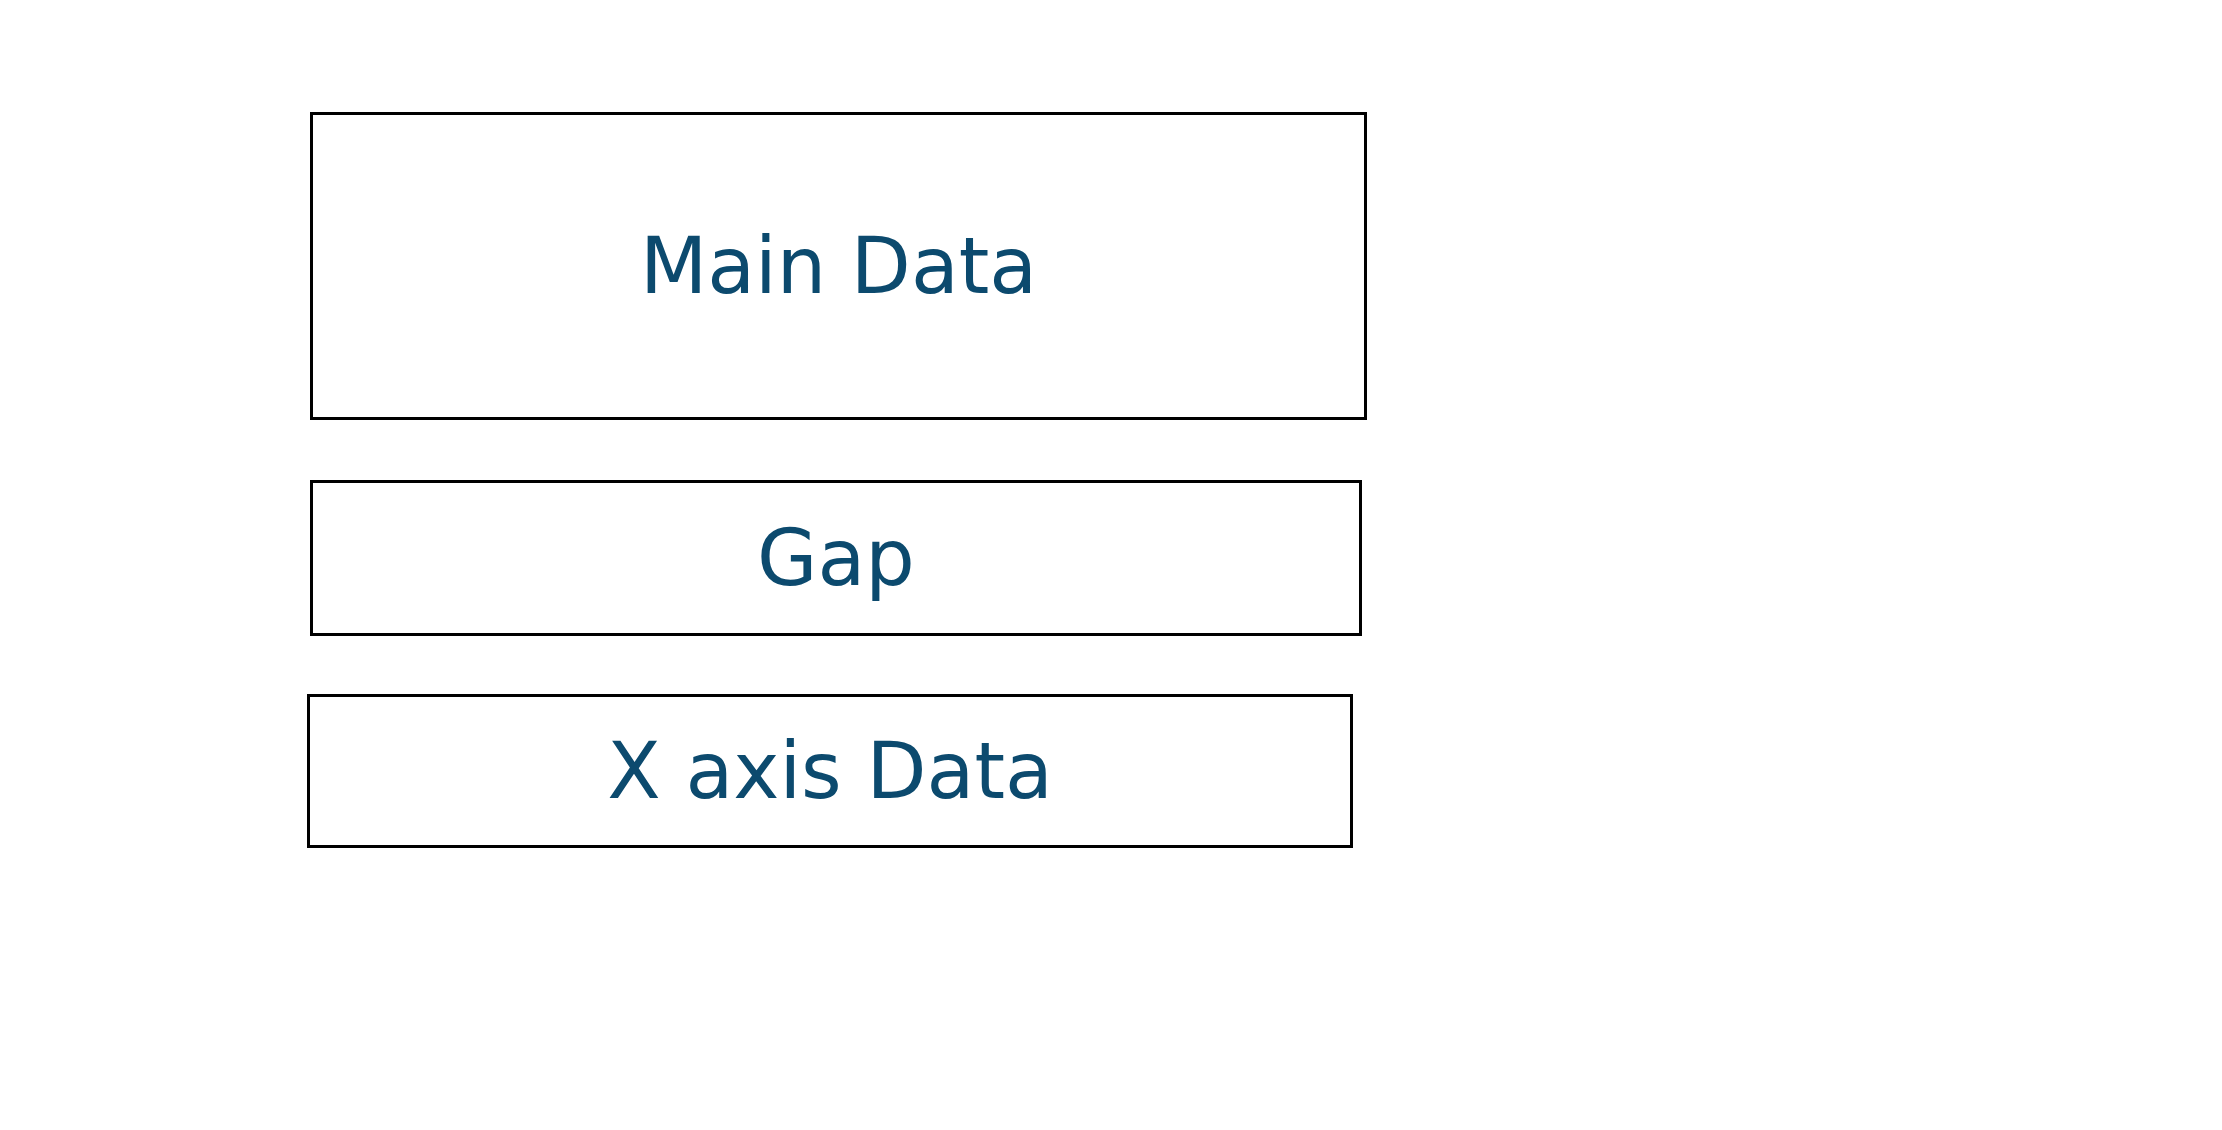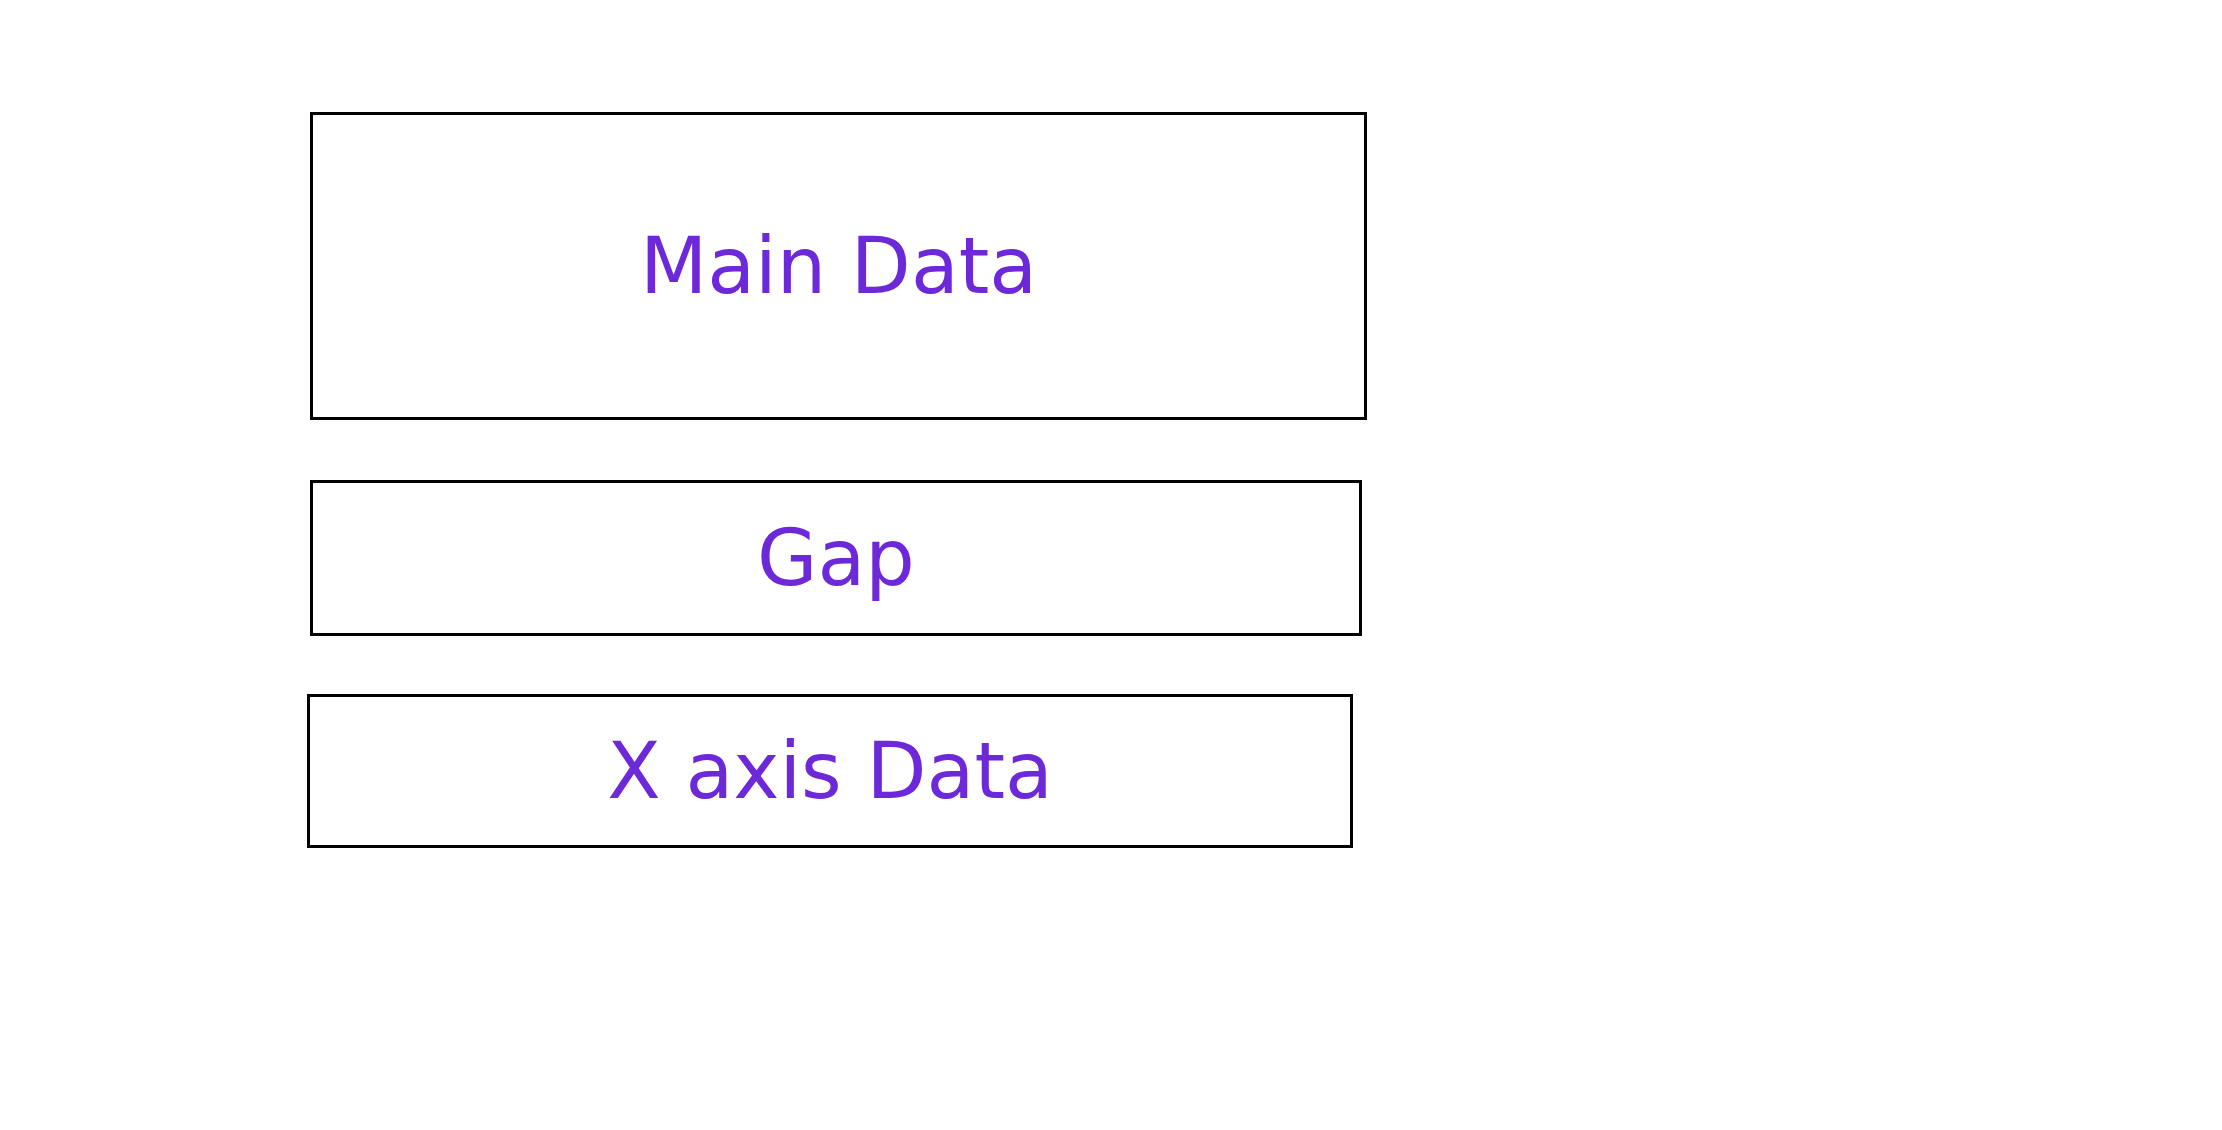--- a/index.html
+++ b/index.html
@@ -28,21 +28,21 @@
     background: #ffffff;
     border: 3px solid #000000;
     display: flex;
     align-items: center;
     justify-content: center;
   }
   .block-label {
     font-family: "DejaVu Sans", sans-serif;
     font-size: 78px;
     line-height: 1;
-    color: #6d28d9;
+    color: #0c4a6e;
     font-weight: 400;
     white-space: nowrap;
     letter-spacing: 0px;
   }
   
   #block-main-data {
     left: 310px;
     top: 112px;
     width: 1057px;
     height: 308px;

